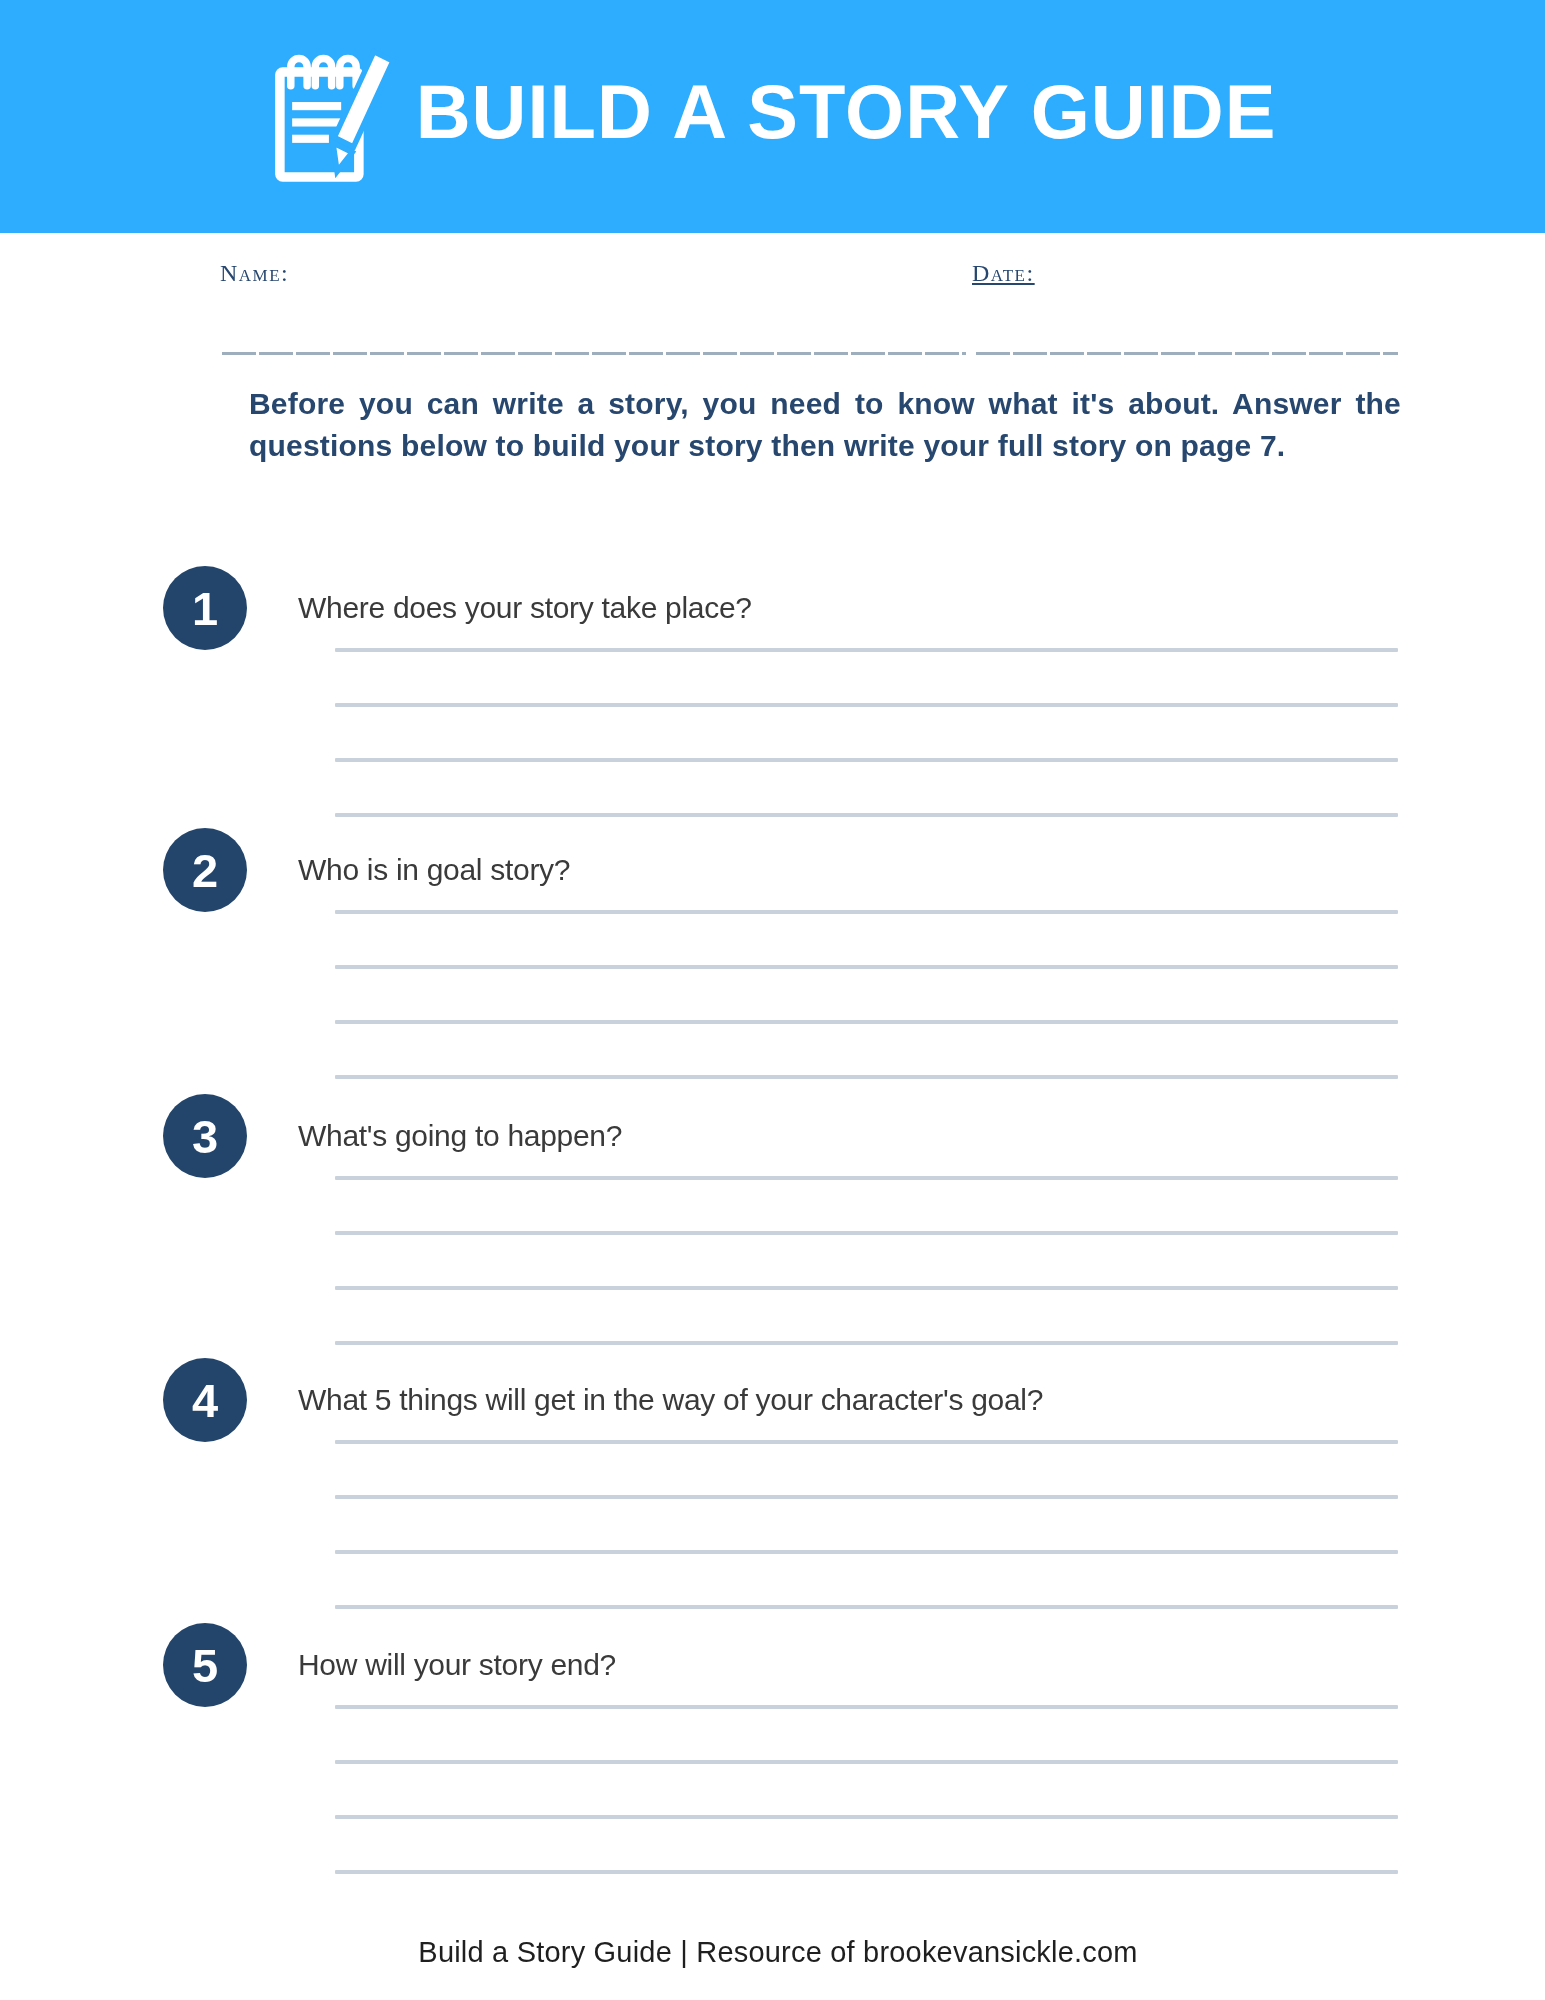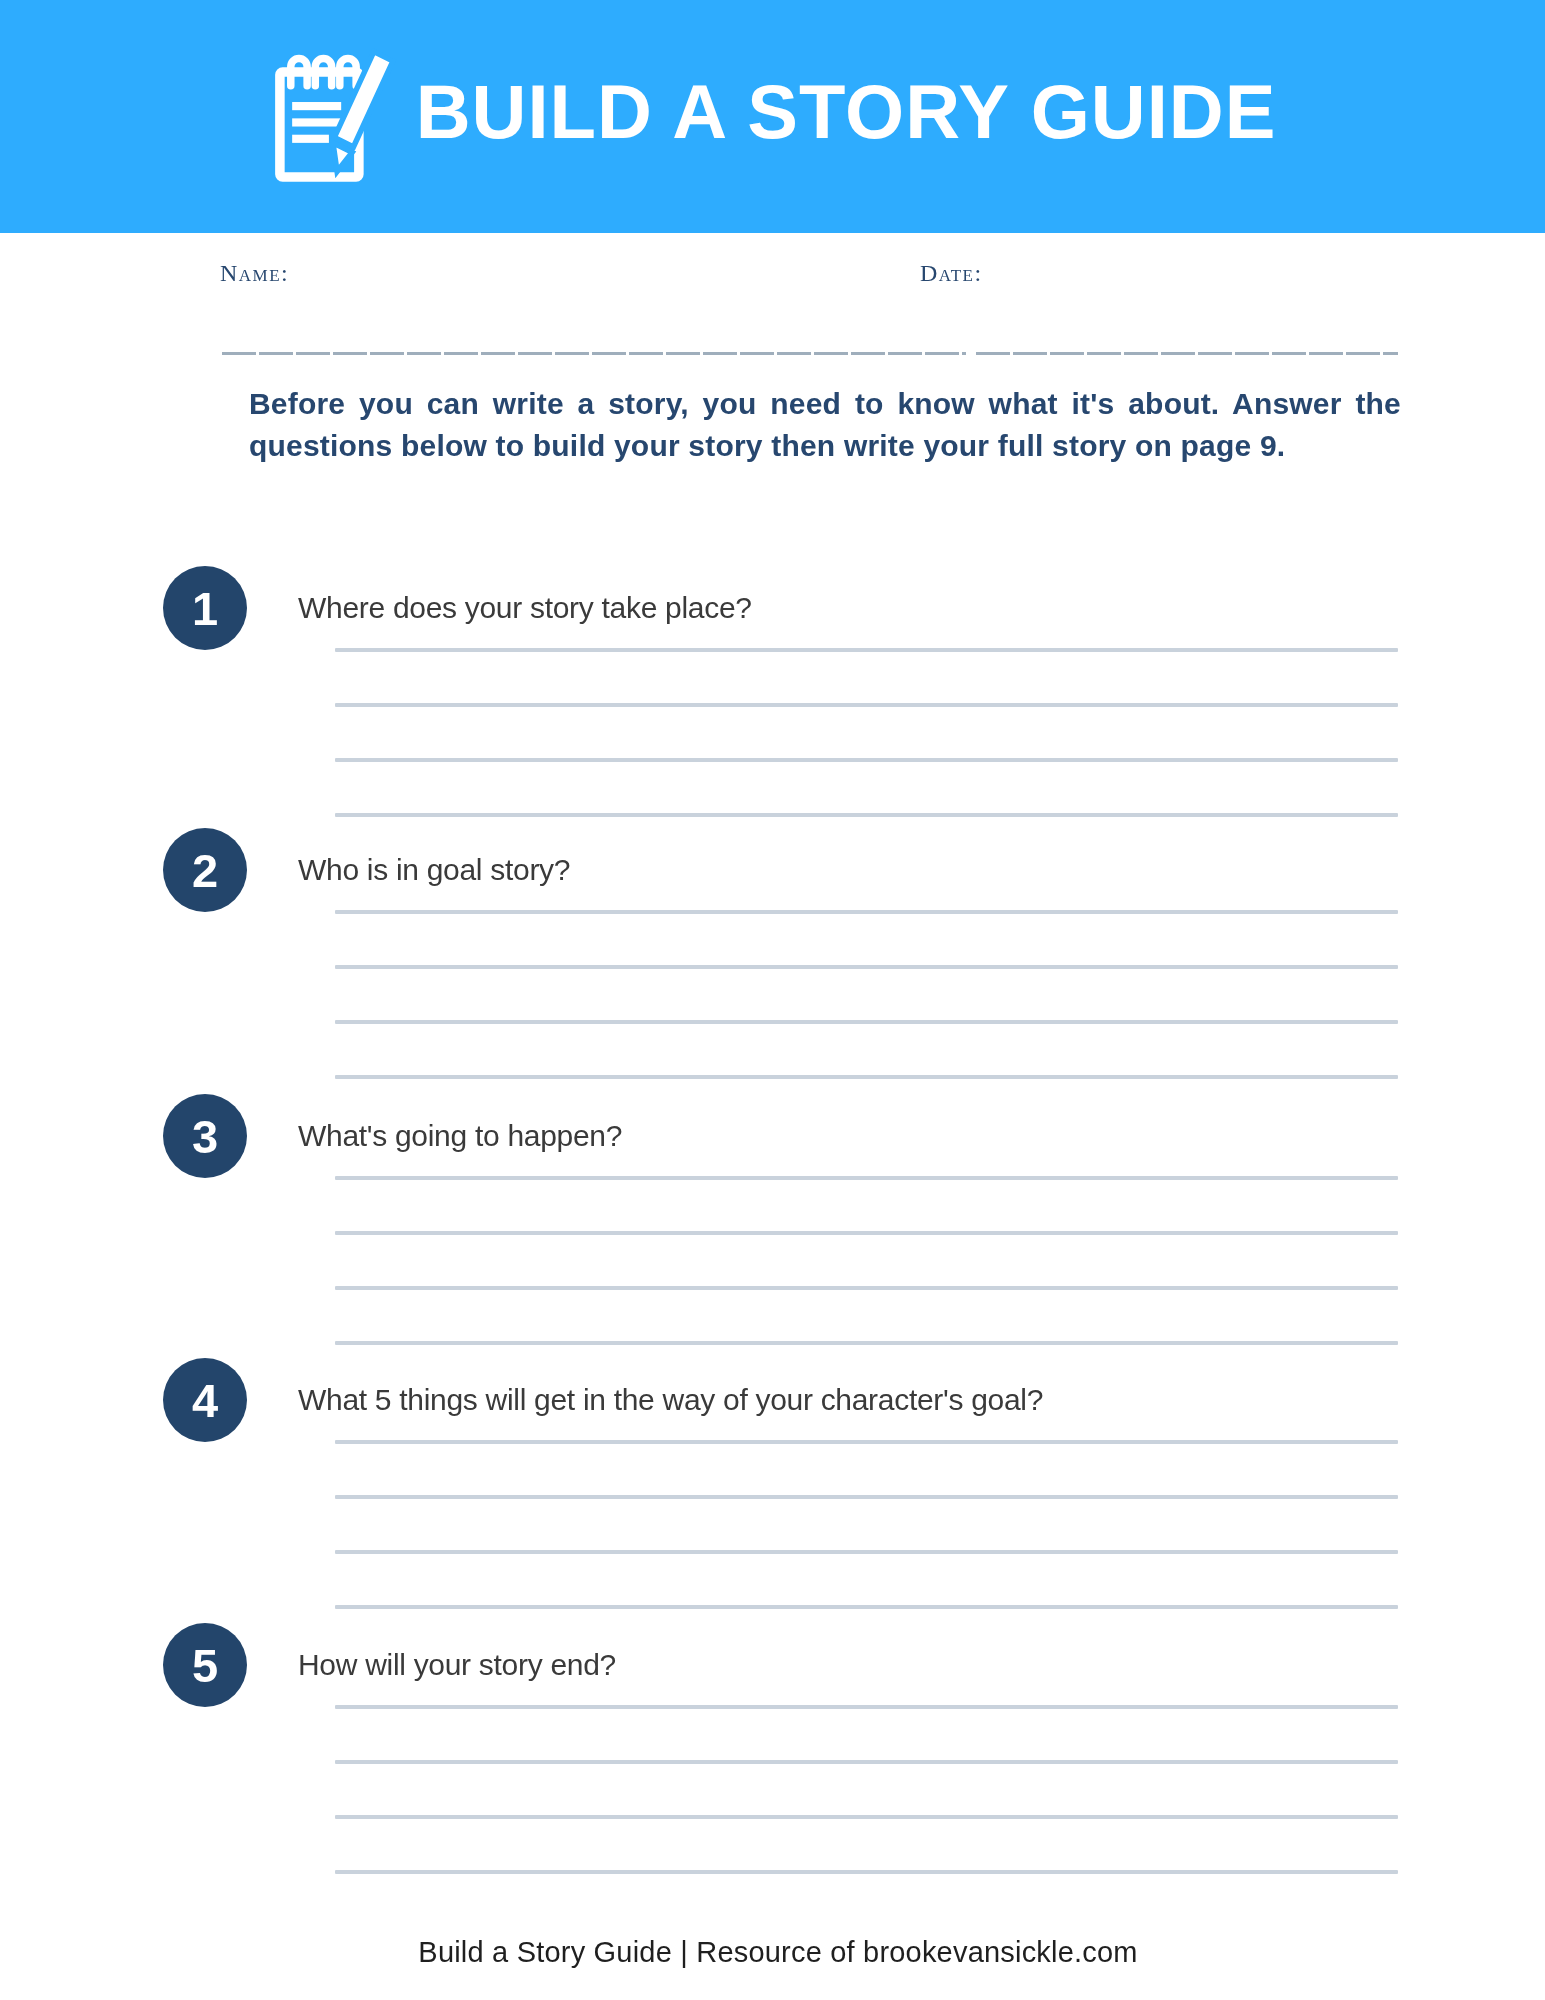--- a/index.html
+++ b/index.html
@@ -41,21 +41,21 @@
   .meta-label{
     position:absolute;
     font-family:"Liberation Serif",serif;
     font-variant:small-caps;
     color:var(--text_navy);
     font-size:24px;
     letter-spacing:1.5px;
     top:260px;
   }
   .name-label{left:220px;}
-  .date-label{left:920px;}
+  .date-label{left:972px;text-decoration:underline;}
   .fill-line{
     position:absolute;top:352px;height:3px;
     background:repeating-linear-gradient(90deg,var(--divider) 0 34px,rgba(0,0,0,0) 34px 37px);
   }
   .name-fill{left:222px;width:744px;}
   .date-fill{left:976px;width:422px;}
   
   .instructions{
     position:absolute;left:249px;top:383px;width:1152px;
     color:var(--text_navy);
@@ -130,21 +130,21 @@
       </g>
     </svg>
     <h1 class="banner-title">BUILD A STORY GUIDE</h1>
   </header>
 
   <span class="meta-label name-label">Name:</span>
   <span class="meta-label date-label">Date:</span>
   <div class="fill-line name-fill"></div>
   <div class="fill-line date-fill"></div>
 
-  <p class="instructions">Before you can write a story, you need to know what it's about. Answer the questions below to build your story then write your full story on page 9.</p>
+  <p class="instructions">Before you can write a story, you need to know what it's about. Answer the questions below to build your story then write your full story on page 7.</p>
 
   <section class="question" style="top:566px">
     <div class="q-row">
       <div class="q-circle">1</div>
       <div class="q-text">Where does your story take place?</div>
     </div>
     <div class="q-lines">
       <div class="answer-line"></div>
       <div class="answer-line"></div>
       <div class="answer-line"></div>

